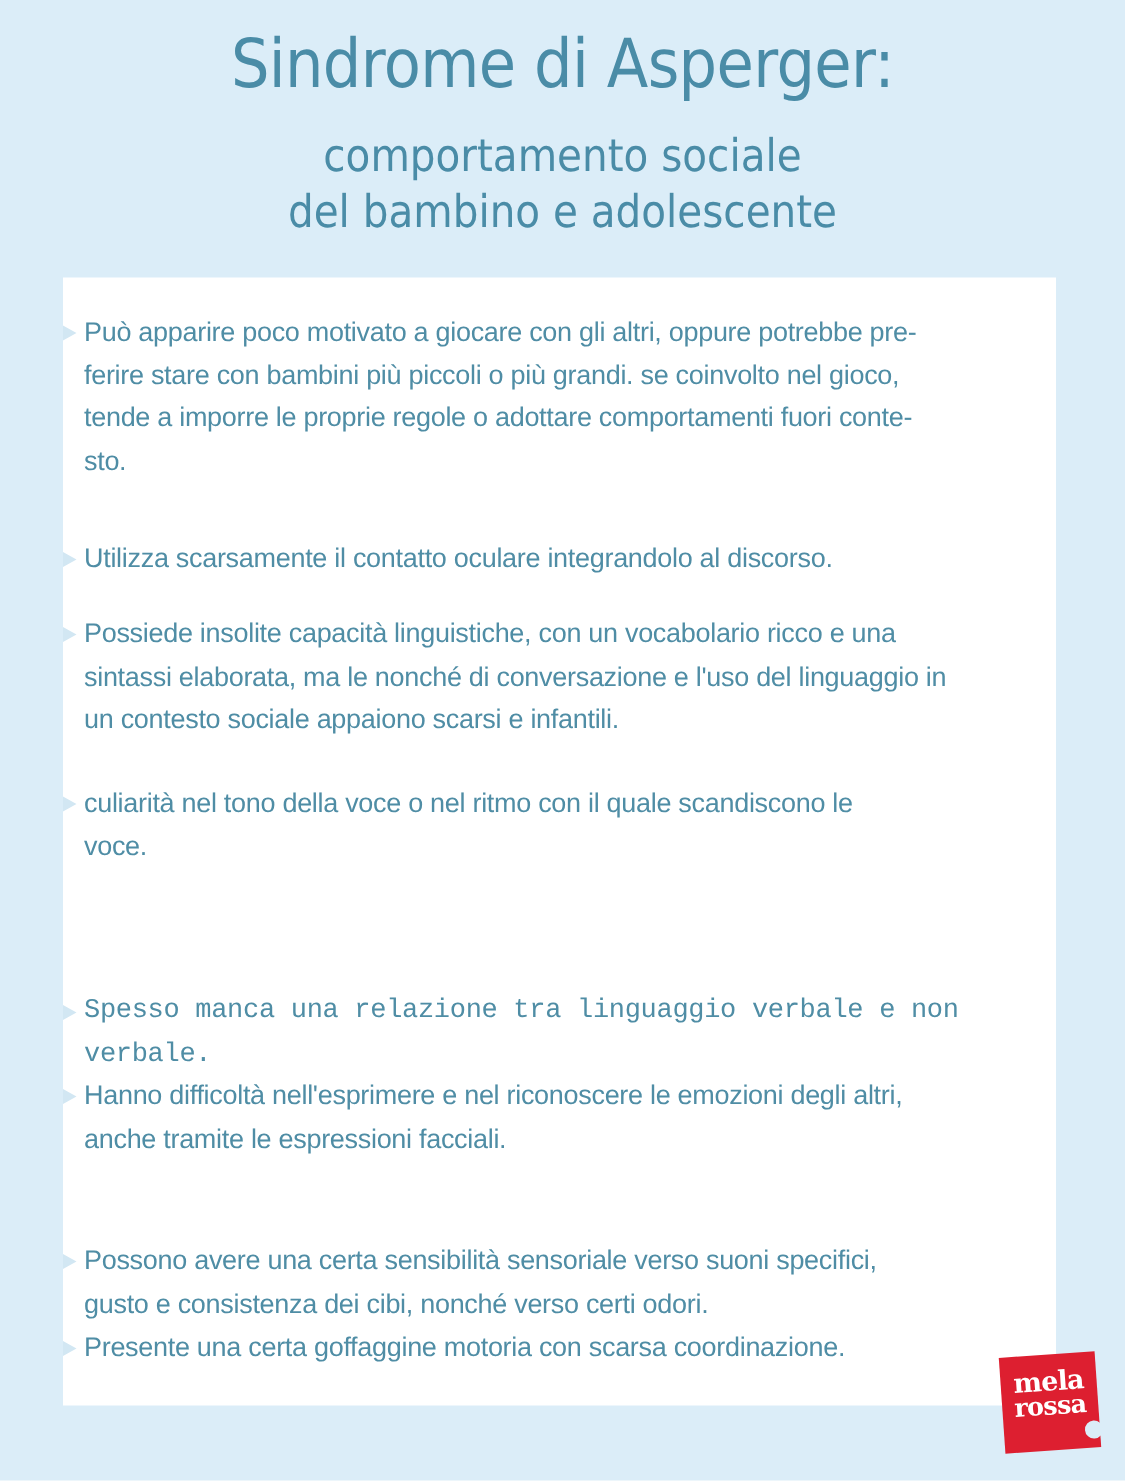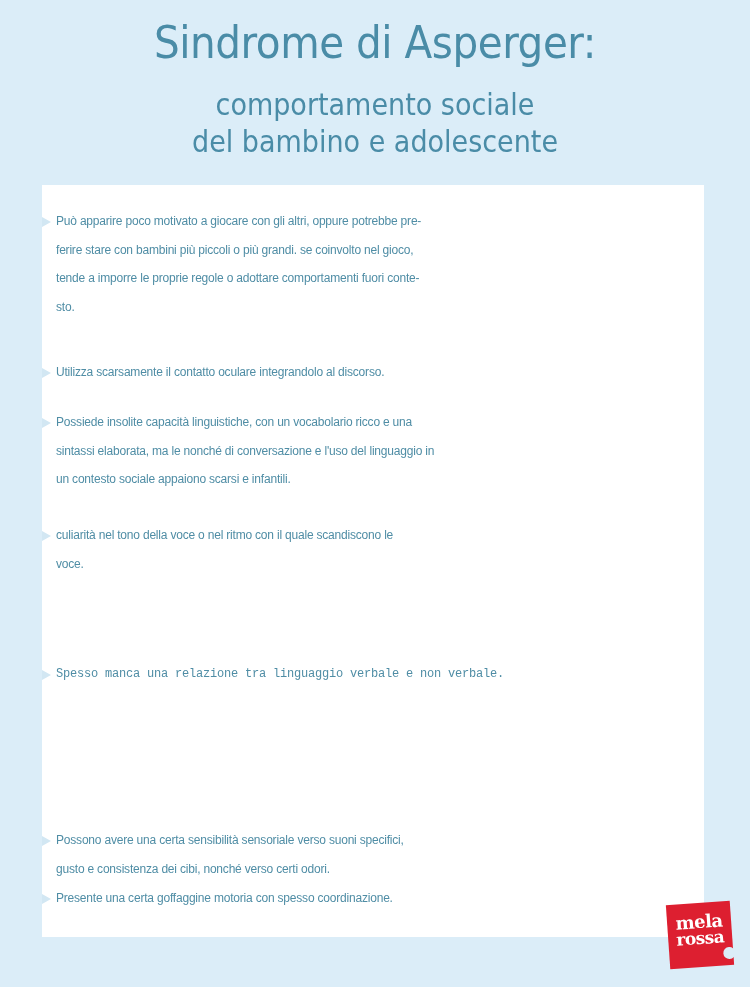--- a/index.html
+++ b/index.html
@@ -54,21 +54,21 @@
       top: 185px;
       width: 662px;
       height: 752px;
       background: #ffffff;
     }
     .item {
       position: absolute;
       left: 14px;
       width: 640px;
       font-family: "Liberation Sans", sans-serif;
-      font-size: 12px;
+      font-size: 18px;
       line-height: 28.5px;
       color: #4f8da5;
       letter-spacing: -0.2px;
     }
     .item .marker {
       position: absolute;
       left: -14px;
       top: 10px;
       width: 0;
       height: 0;
@@ -157,30 +157,35 @@
     <span class="marker"></span>
     <span class="text">culiarità nel tono della voce o nel ritmo con il quale scandiscono le</span>
     <span class="text">voce.</span>
   </div>
 
   <div class="item" style="top:475px;font-family:Liberation Mono, monospace;">
     <span class="marker"></span>
     <span class="text">Spesso  manca una relazione tra linguaggio verbale e non verbale.</span>
   </div>
 
+  <div class="item" style="top:531px;">
+    <span class="marker"></span>
+    <span class="text">Hanno  difficoltà nell'esprimere e nel riconoscere le emozioni degli altri,</span>
+    <span class="text">anche tramite le espressioni facciali.</span>
+  </div>
 
   <div class="item" style="top:615px;margin-top:26px;">
     <span class="marker"></span>
     <span class="text">Possono avere una certa sensibilità sensoriale verso suoni specifici,</span>
     <span class="text">gusto e consistenza dei cibi, nonché verso certi odori.</span>
   </div>
 
   <div class="item" style="top:699px;">
     <span class="marker"></span>
-    <span class="text">Presente una certa goffaggine motoria con spesso coordinazione.</span>
+    <span class="text">Presente una certa goffaggine motoria con scarsa coordinazione.</span>
   </div>
 
 </div>
 
 <div class="logo">
   <span class="l1">mela</span>
   <span class="l2">rossa</span>
   <span class="bite"></span>
 </div>
 

